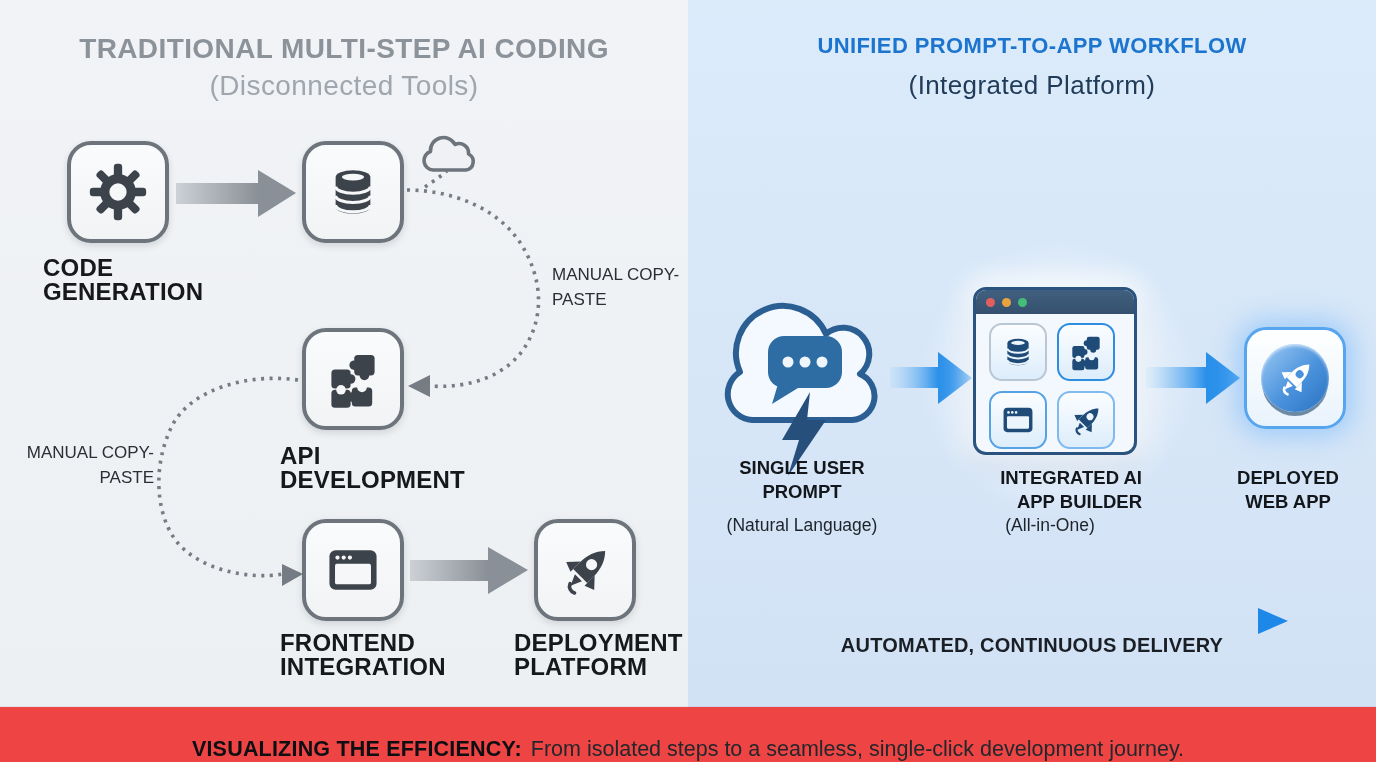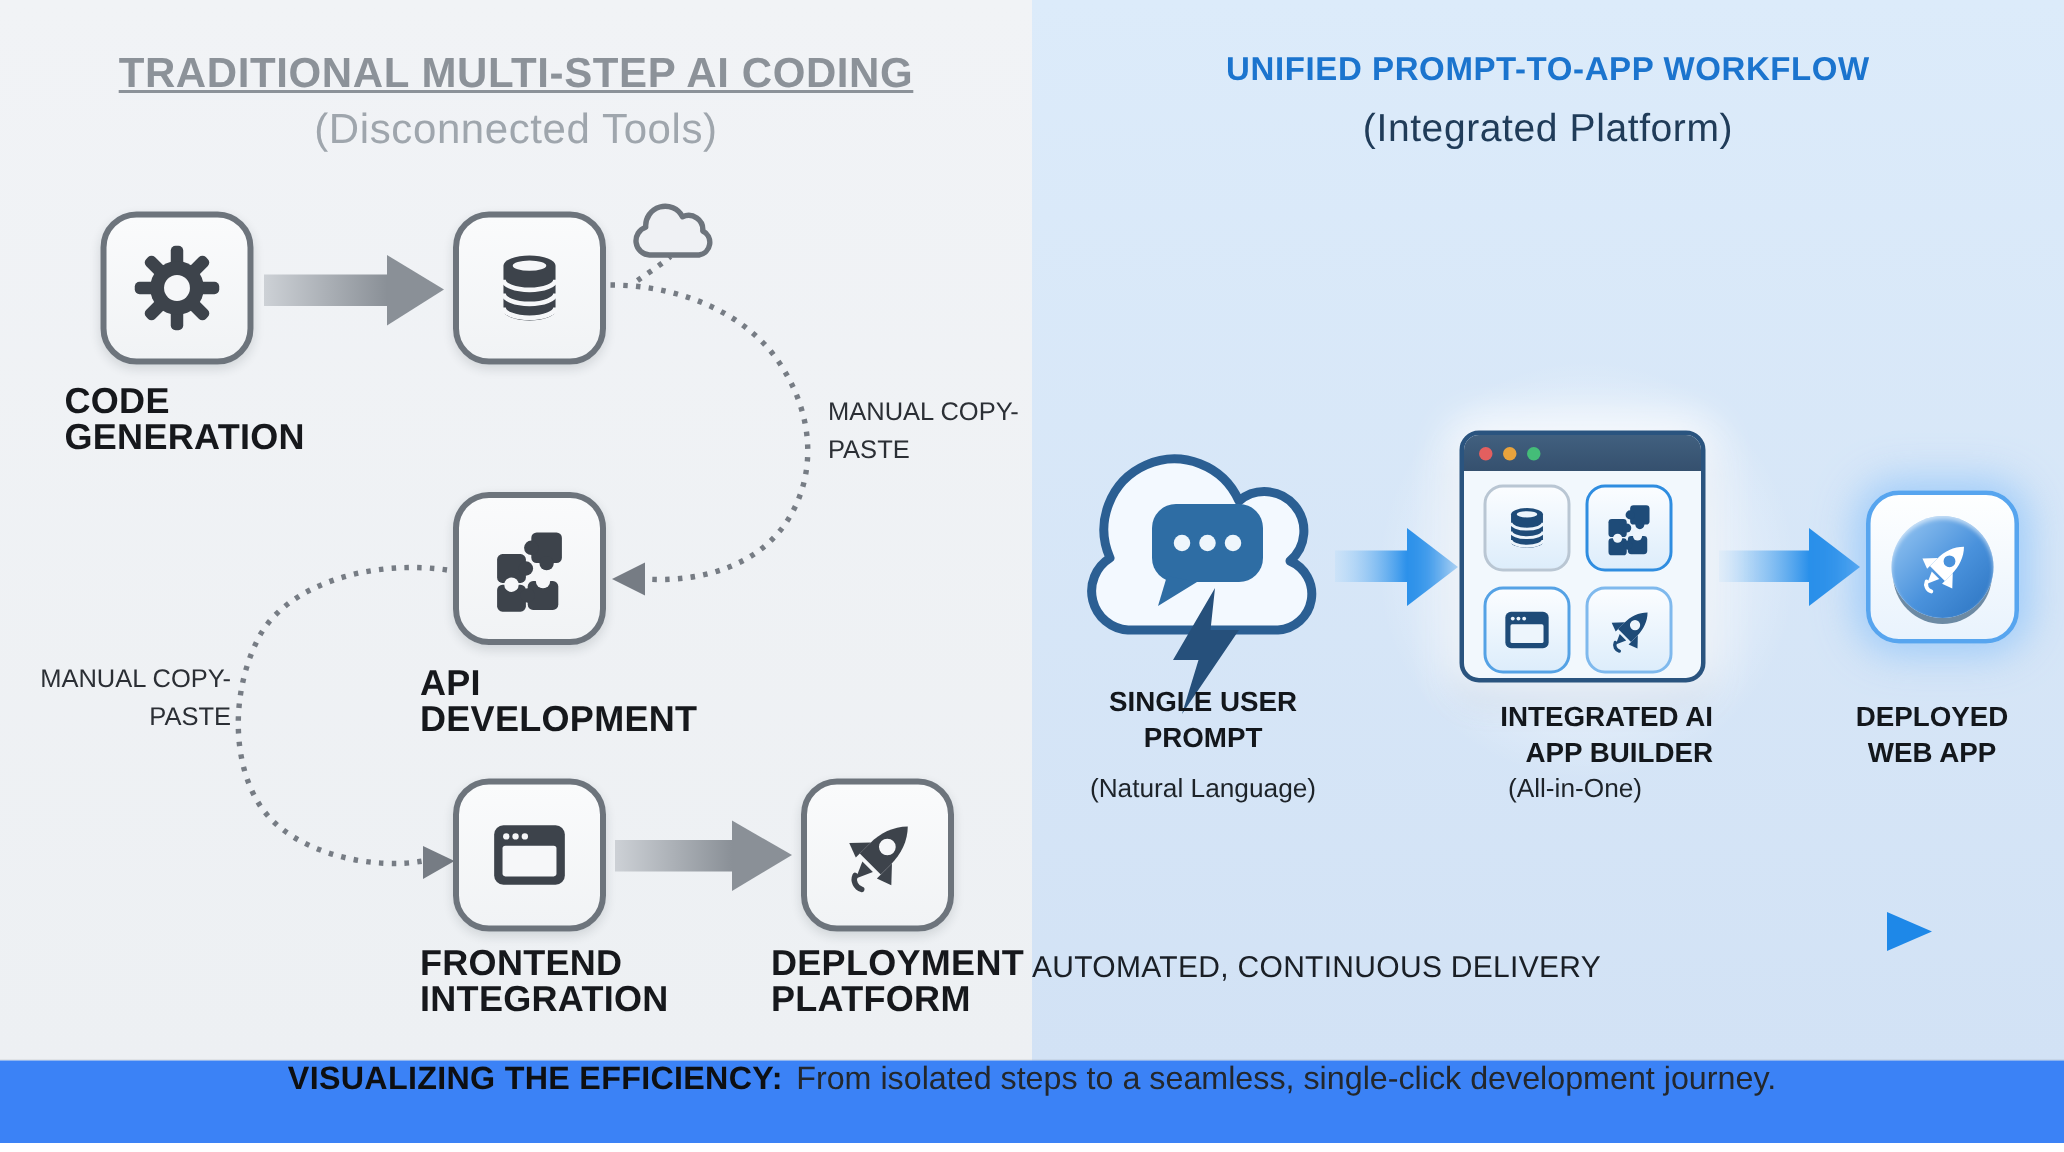--- a/index.html
+++ b/index.html
@@ -3,21 +3,21 @@
 <meta charset="utf-8">
 <style>
   * { margin: 0; padding: 0; box-sizing: border-box; }
   html,body { font-family: "Liberation Sans", sans-serif; }
   .canvas { position: relative; width: 1376px; height: 768px; overflow: hidden; background: #fff; }
   .panel { position: absolute; top: 0; height: 707px; width: 688px; }
   .panel-left  { left: 0;   background: linear-gradient(180deg,#f1f3f6 0%,#edf0f3 100%); }
   .panel-right { left: 688px; background: linear-gradient(180deg,#dcebfa 0%,#d2e2f5 100%); }
 
   .title-line { position: absolute; left: 0; width: 688px; text-align: center; letter-spacing: .4px; }
-  .l-title { top: 33px; font-size: 28px; font-weight: bold; color: #8c9299; text-decoration: underline; }
+  .l-title { top: 33px; font-size: 28px; font-weight: bold; color: #8c9299; }
   .l-sub   { top: 70px; font-size: 28px; color: #9fa6ad; }
   .r-title { top: 33px; font-size: 22px; font-weight: bold; color: #1b74ce; }
   .r-sub   { top: 70px; font-size: 26px; color: #203c59; }
 
   .node-box { position: absolute; width: 102px; height: 102px; border: 4px solid #6d747c;
               border-radius: 24px; background: linear-gradient(180deg,#fafbfc,#f1f3f5);
               box-shadow: 0 3px 7px rgba(30,40,50,.14); display: flex; align-items: center; justify-content: center; }
   .node-label { position: absolute; width: 140px; font-size: 24px; font-weight: bold;
                 color: #16181c; line-height: 24px; letter-spacing: .2px; }
   .anno { position: absolute; font-size: 17px; line-height: 25px; color: #2b2f35; }
@@ -50,25 +50,25 @@
   .deployed-tile { position: absolute; left: 556px; top: 327px; width: 102px; height: 102px;
                    border: 3px solid #57a5ef; border-radius: 22px;
                    background: linear-gradient(180deg,#feffff,#e9f3fd);
                    box-shadow: 0 0 26px 7px rgba(140,195,250,.75);
                    display: flex; align-items: center; justify-content: center; }
   .deploy-circle { width: 68px; height: 68px; border-radius: 50%;
                    background: linear-gradient(135deg,#9ccaf4 0%,#4a92dc 55%,#2a72bf 100%);
                    box-shadow: 0 5px 0 -1px rgba(23,66,104,.6), inset 0 2px 3px rgba(255,255,255,.6);
                    display: flex; align-items: center; justify-content: center; }
 
-  .delivery-label { position: absolute; left: 0; top: 634px; width: 688px; 
-                    font-size: 20px; font-weight: normal; color: #1a1f26; letter-spacing: .2px; }
-
-  .footer { position: absolute; left: 0; top: 707px; width: 1376px; height: 55px; background: #3b82f6;
-            display: flex; align-items: flex-start; justify-content: center; gap: 9px;
+  .delivery-label { position: absolute; left: 0; top: 634px; width: 688px; text-align: center;
+                    font-size: 20px; font-weight: bold; color: #1a1f26; letter-spacing: .2px; }
+
+  .footer { position: absolute; left: 0; top: 707px; width: 1376px; height: 55px; background: #ef4444;
+            display: flex; align-items: flex-end; justify-content: center; gap: 9px;
             box-shadow: 0 -1px 0 rgba(0,0,0,.05); }
   .footer-lead { font-size: 21.5px; font-weight: bold; color: #0d0f12; letter-spacing: .2px; }
   .footer-text { font-size: 21.5px; color: #23272c; }
 </style>
 </head>
 <body>
 
 <div class="canvas">
 
   <div class="panel panel-left">

